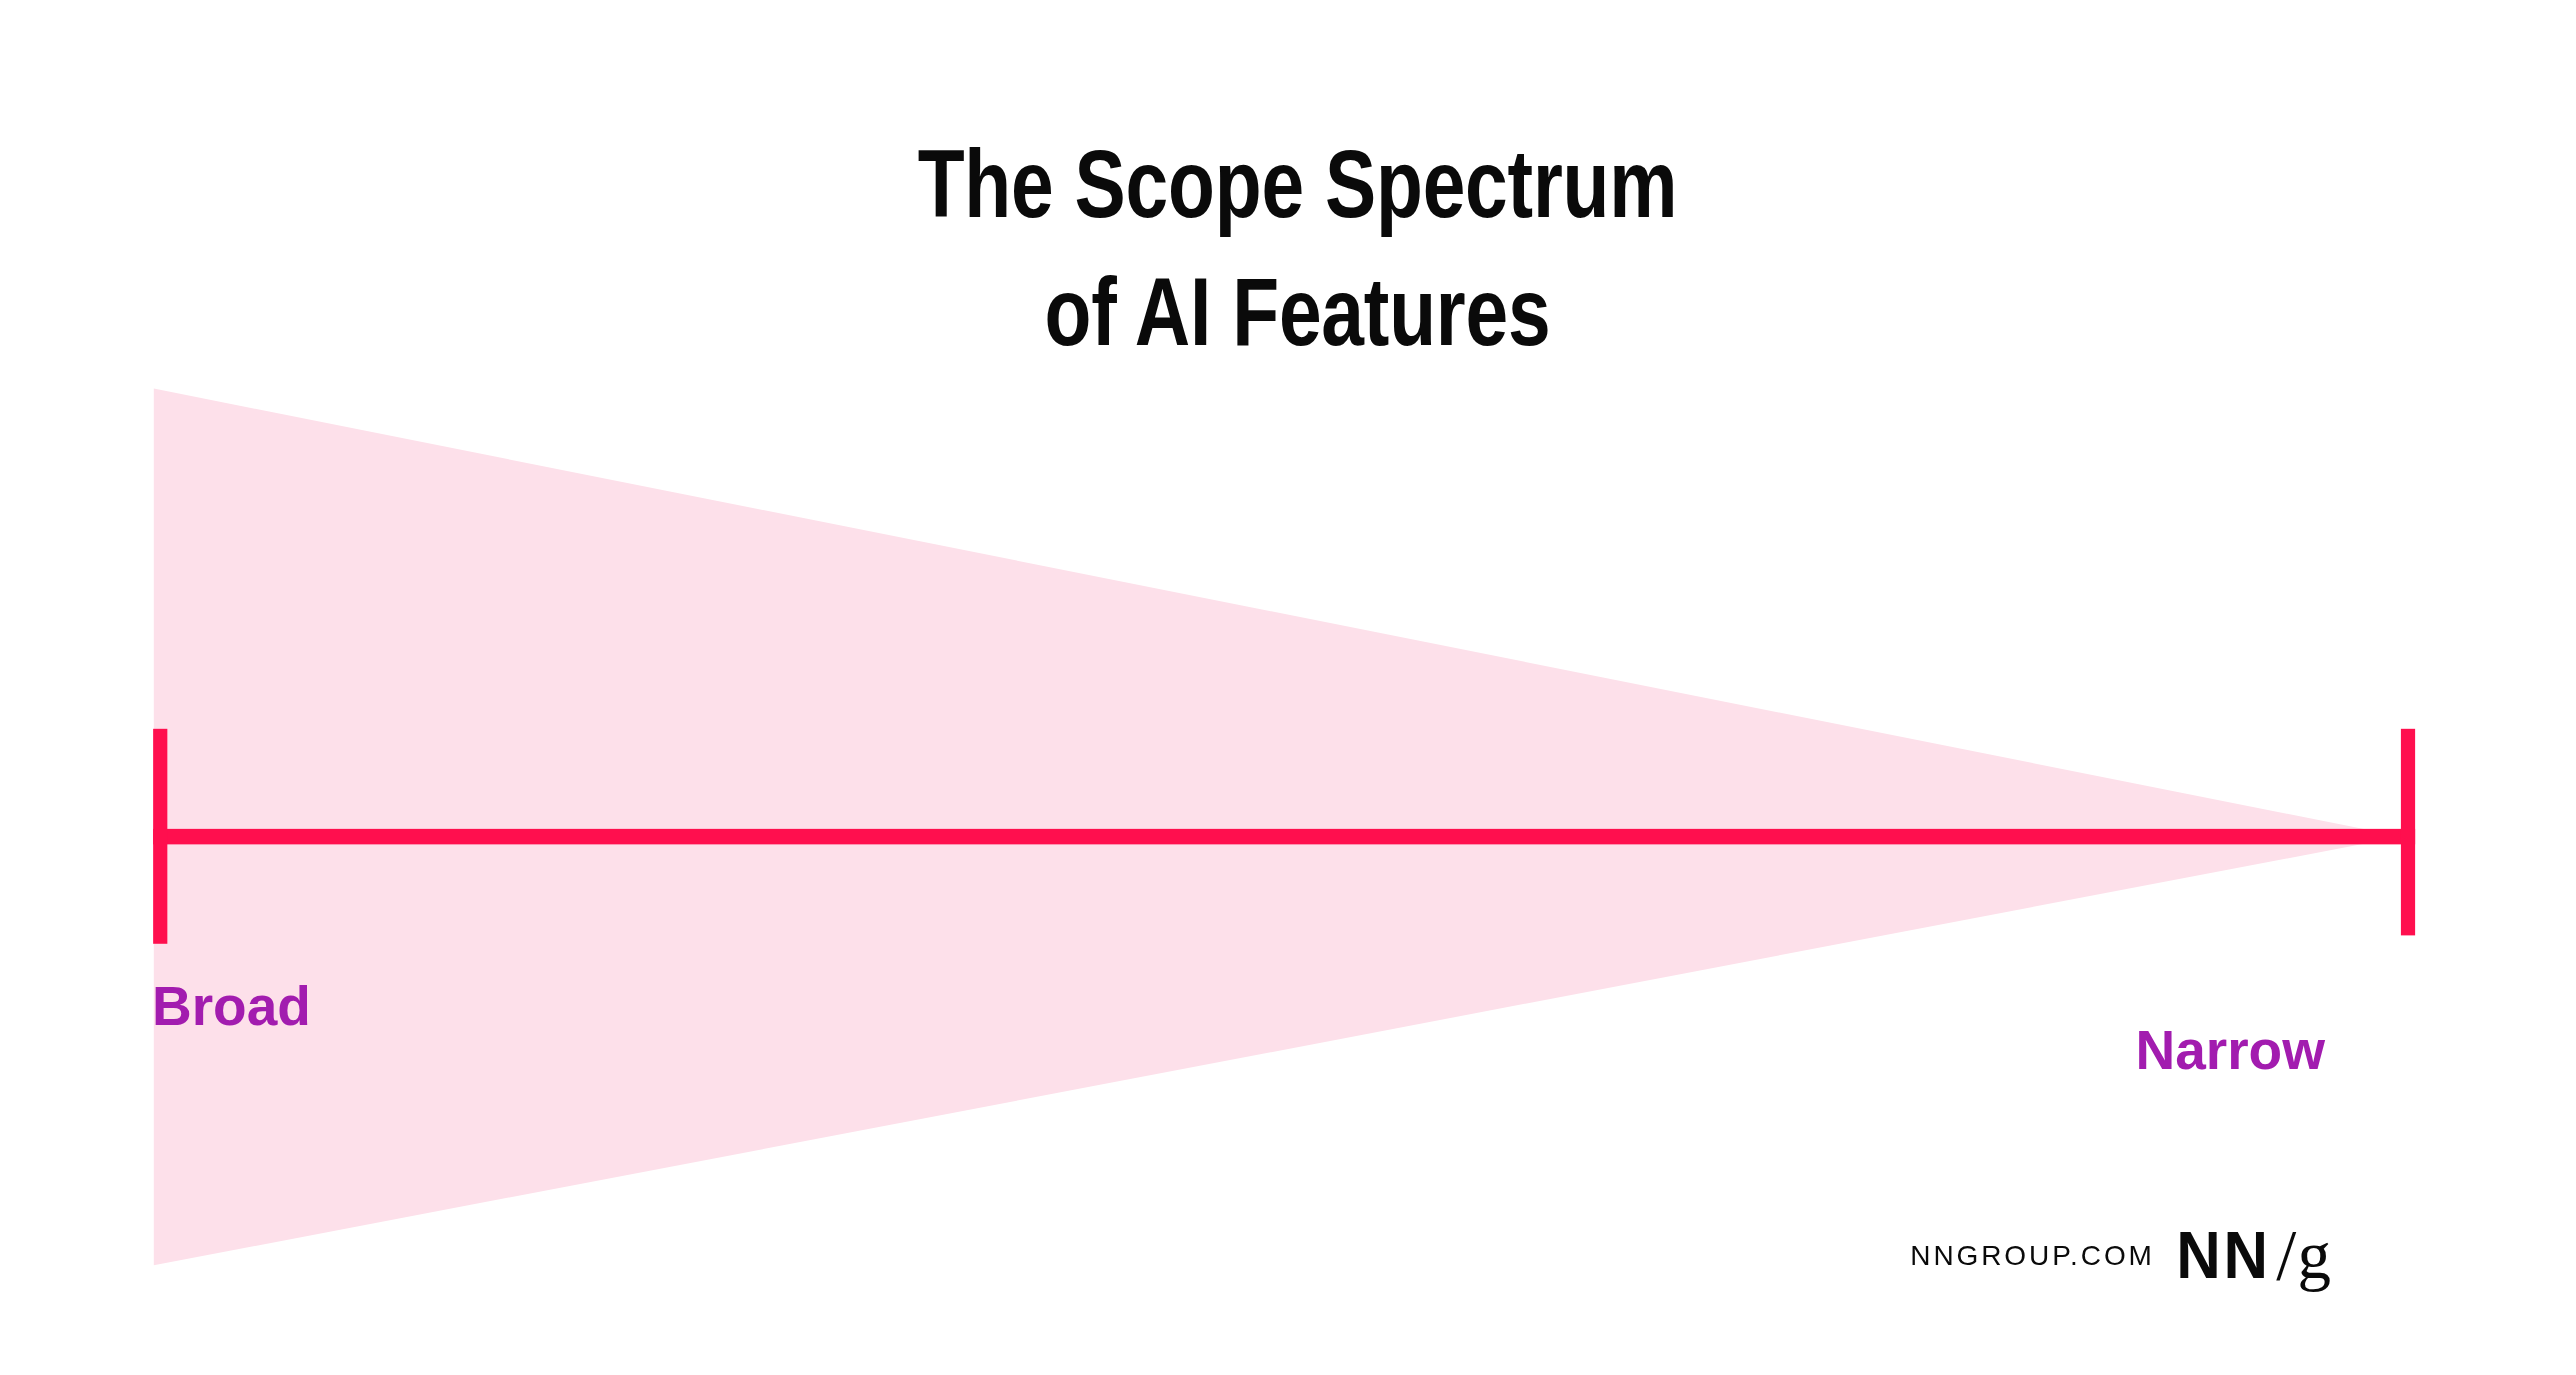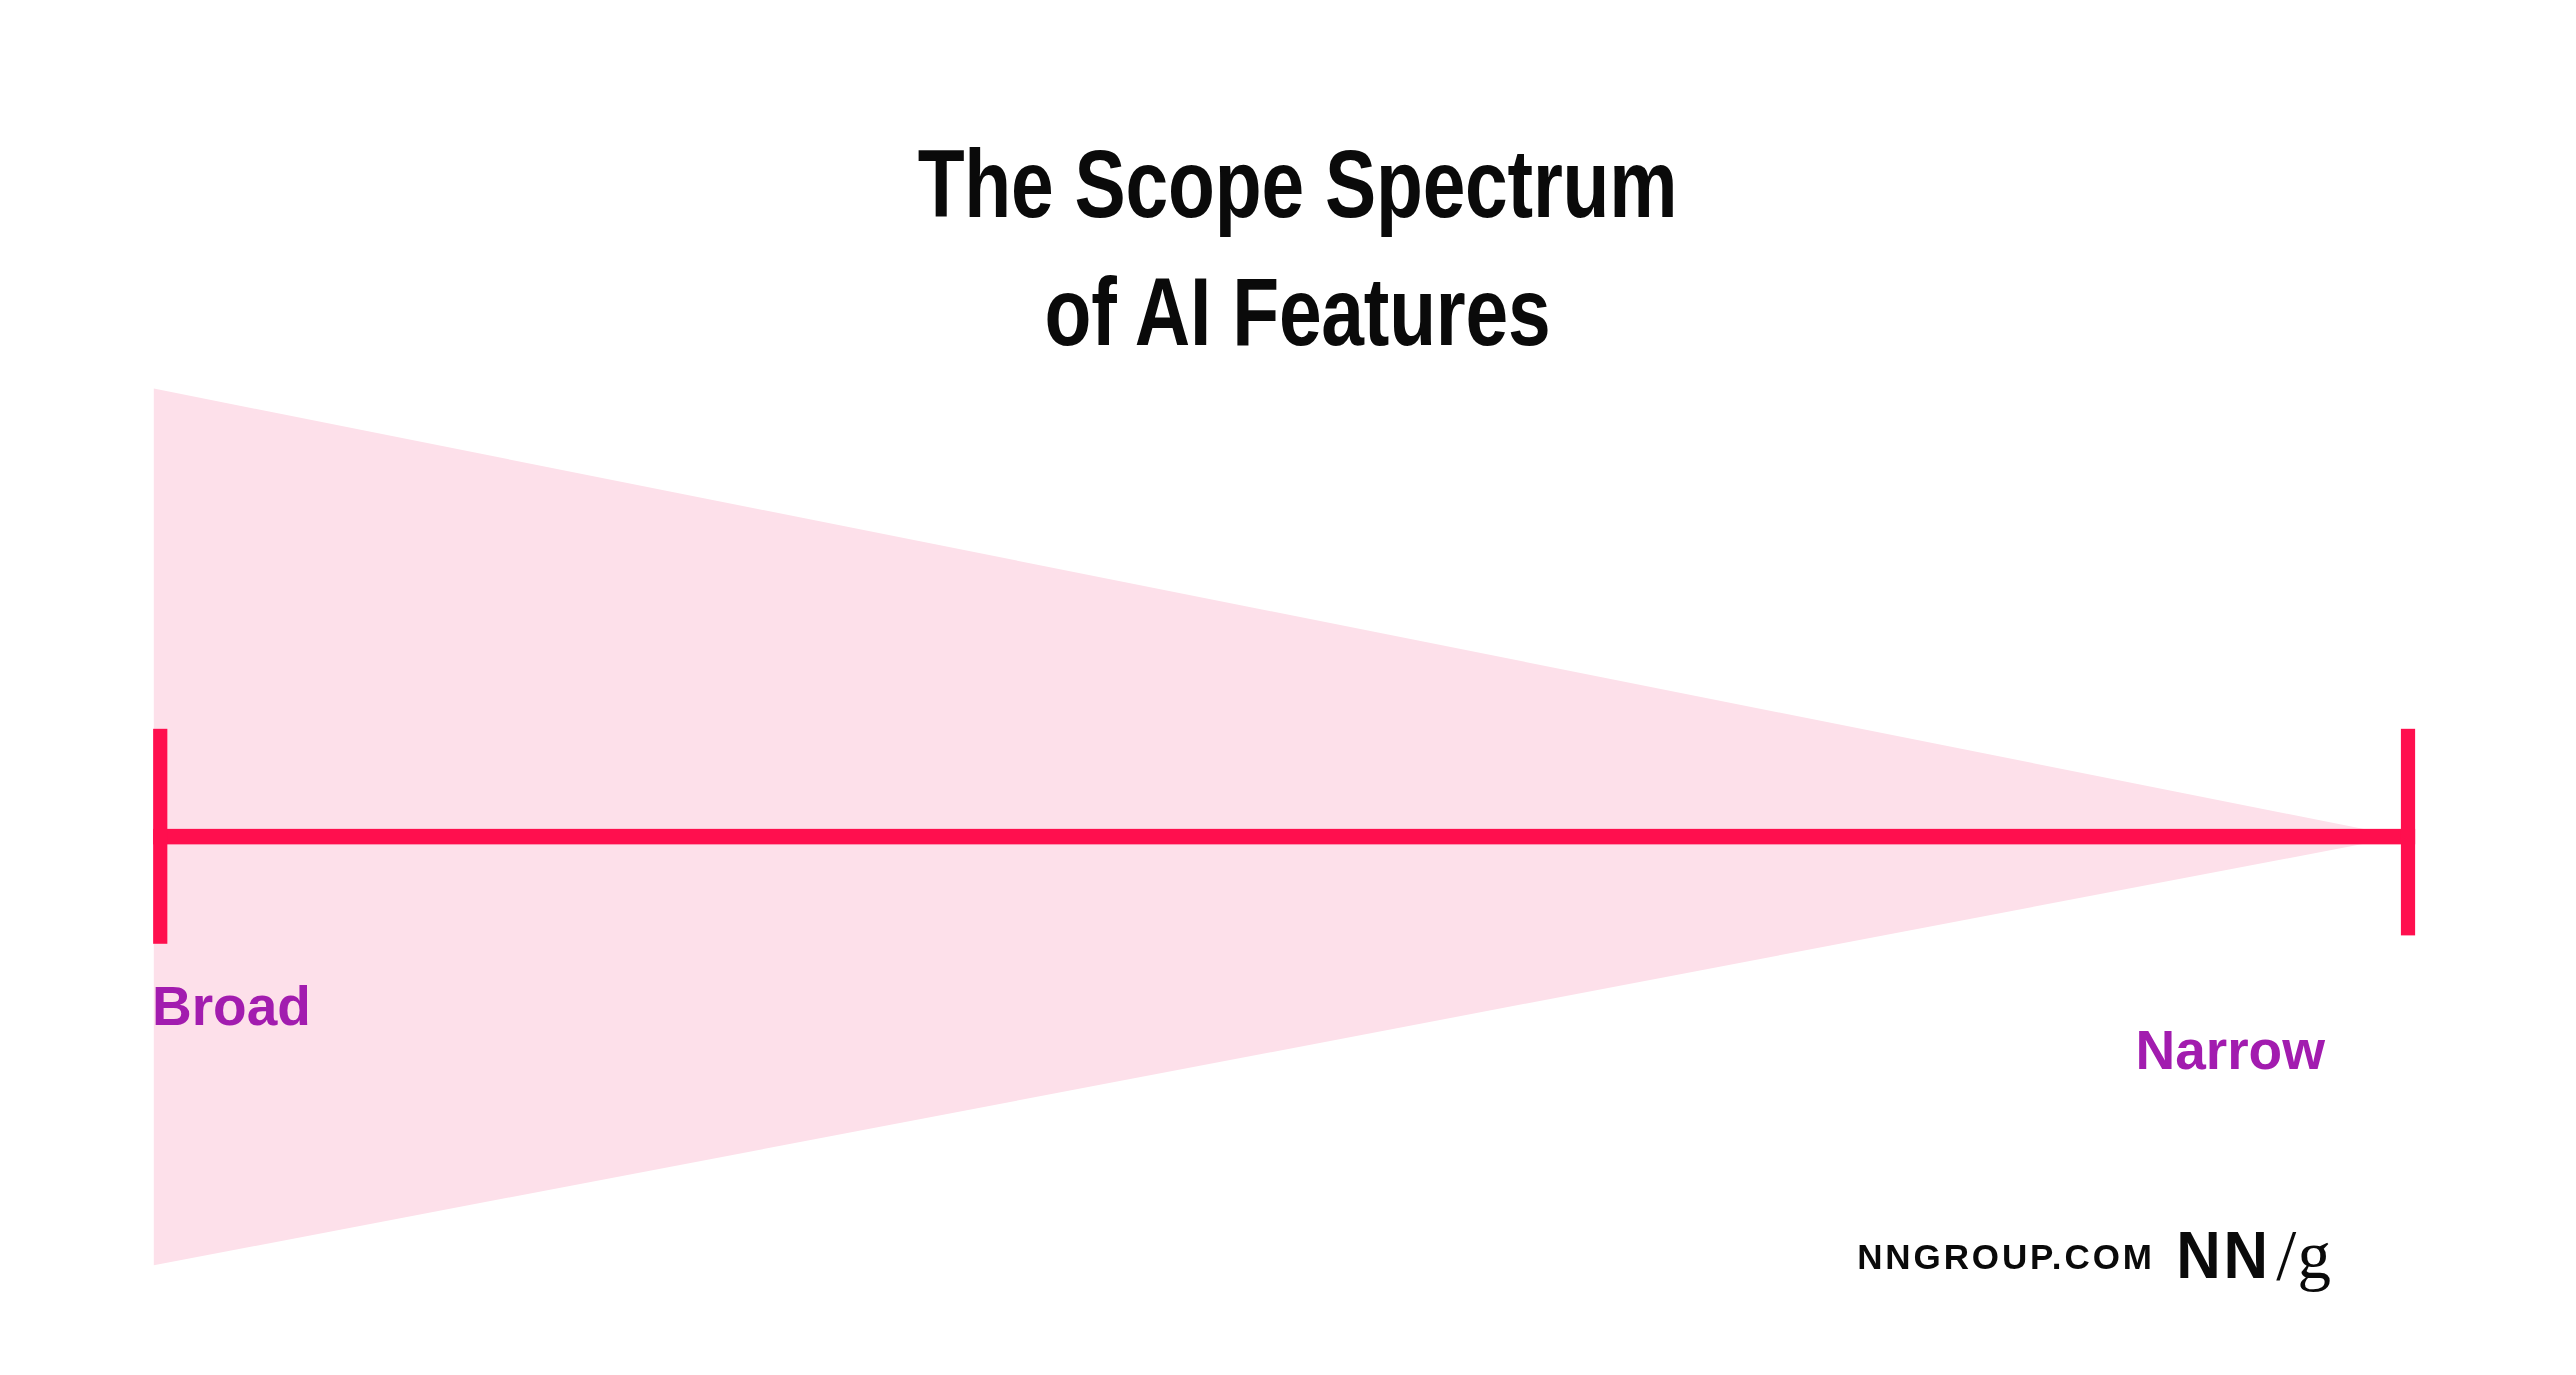--- a/index.html
+++ b/index.html
@@ -83,22 +83,22 @@
     position: absolute;
     right: 141px;
     bottom: 85px;
     display: flex;
     align-items: center;
     gap: 17px;
   }
   .footer-url {
     color: #0a0a0a;
     font-family: "Liberation Sans", "DejaVu Sans", sans-serif;
-    font-weight: 700;
-    font-size: 35px;
+    font-weight: 400;
+    font-size: 28px;
     letter-spacing: 2.9px;
     line-height: 1;
     white-space: nowrap;
     transform: translateY(1.9px);
   }
   .logo {
     display: flex;
     align-items: baseline;
     line-height: 1;
     color: #0a0a0a;

